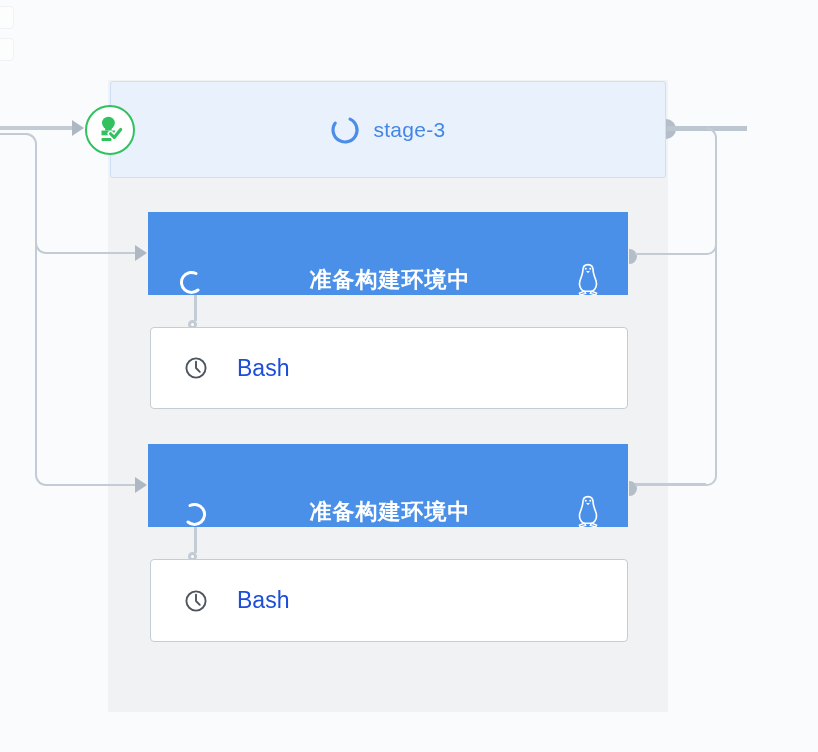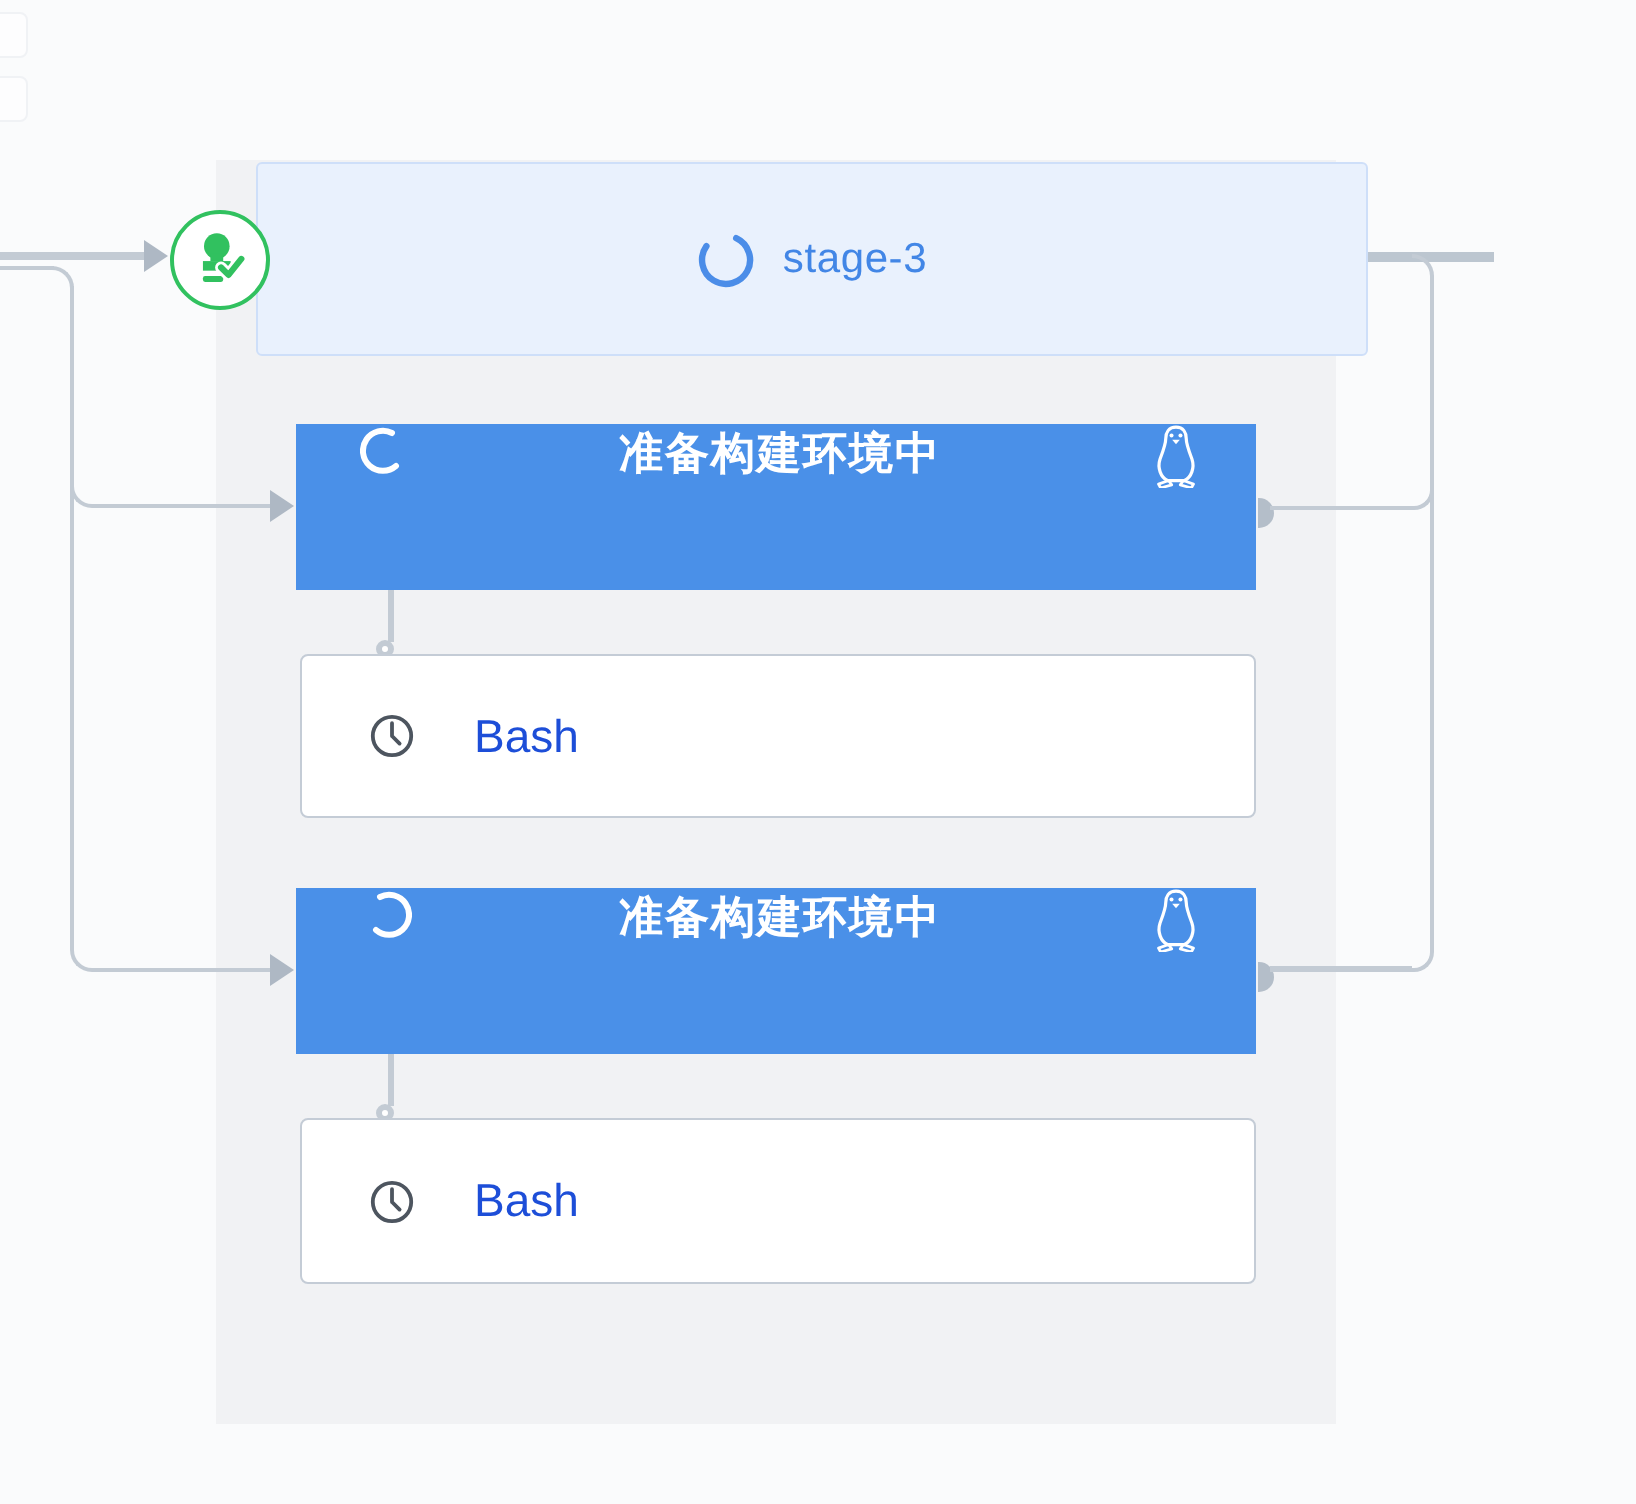--- a/index.html
+++ b/index.html
@@ -5,37 +5,37 @@
   * { margin:0; padding:0; box-sizing:border-box; }
   html,body { width:818px; height:752px; overflow:hidden; }
   body { font-family:"Liberation Sans","DejaVu Sans",sans-serif; background:#fafbfc; position:relative; }
   #canvas { position:absolute; left:0; top:0; width:818px; height:752px; }
 
   
   .edge-tab { position:absolute; left:-9px; width:23px; height:23px; background:#fdfdfe; border:1px solid #f0f2f5; border-radius:4px; }
 
   
   .stage-panel { position:absolute; left:108px; top:80px; width:560px; height:632px; background:#f1f2f4; }
-  .stage-header { position:absolute; left:128px; top:81px; width:556px; height:97px; background:#e9f1fd; border:1px solid #cedff9; border-radius:3px; display:flex; align-items:center; justify-content:center; gap:13px; }
+  .stage-header { position:absolute; left:110px; top:81px; width:556px; height:97px; background:#e9f1fd; border:1px solid #cedff9; border-radius:3px; display:flex; align-items:center; justify-content:center; gap:13px; }
   .stage-title { font-size:21px; font-weight:500; color:#4286e6; letter-spacing:.3px; }
 
   
   .approval-node { position:absolute; left:85px; top:105px; width:50px; height:50px; background:#ffffff; border:2.5px solid #31c15f; border-radius:50%; display:flex; align-items:center; justify-content:center; }
 
   
   .h-line { position:absolute; background:#c3cbd4; }
   .v-line { position:absolute; background:#c3cbd4; }
   .corner-tr { position:absolute; border-top:2.5px solid #c3cbd4; border-right:2.5px solid #c3cbd4; border-top-right-radius:11px; }
   .corner-bl { position:absolute; border-left:2.5px solid #c3cbd4; border-bottom:2.5px solid #c3cbd4; border-bottom-left-radius:11px; }
   .corner-br { position:absolute; border-right:2.5px solid #c3cbd4; border-bottom:2.5px solid #c3cbd4; border-bottom-right-radius:10px; }
   .arrow-r { position:absolute; width:0; height:0; border-top:8.5px solid transparent; border-bottom:8.5px solid transparent; border-left:12px solid #aeb8c4; }
   .half-dot { position:absolute; background:#b4bec9; }
 
   
-  .job-bar { position:absolute; left:148px; width:480px; height:83px; background:#4a90e8; display:flex; align-items:flex-start; padding:0 26px 0 32px; }
+  .job-bar { position:absolute; left:148px; width:480px; height:83px; background:#4a90e8; display:flex; align-items:flex-end; padding:0 26px 0 32px; }
   .job-label { flex:1; text-align:center; color:#ffffff; font-size:22px; font-weight:700; letter-spacing:1px; }
 
   
   .step-card { position:absolute; left:150px; width:478px; background:#ffffff; border:1.5px solid #c4ccd6; border-radius:4px; display:flex; align-items:center; padding-left:33px; }
   .step-label { font-size:23px; color:#1d4ed8; margin-left:29px; }
 
   .ring { position:absolute; width:9px; height:9px; background:#ffffff; border:3.3px solid #c3cbd4; border-radius:50%; }
 </style>
 </head>
 <body>

